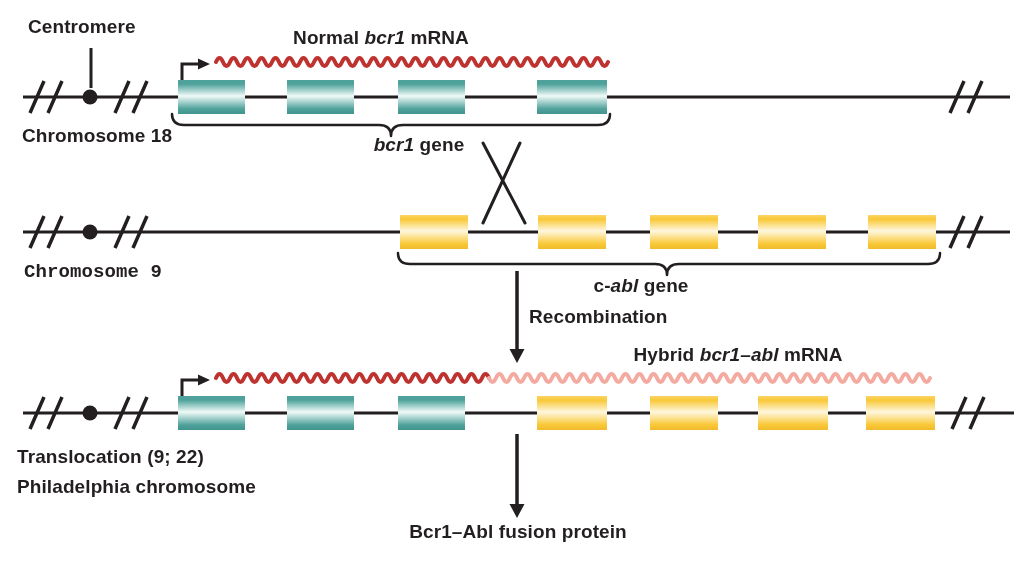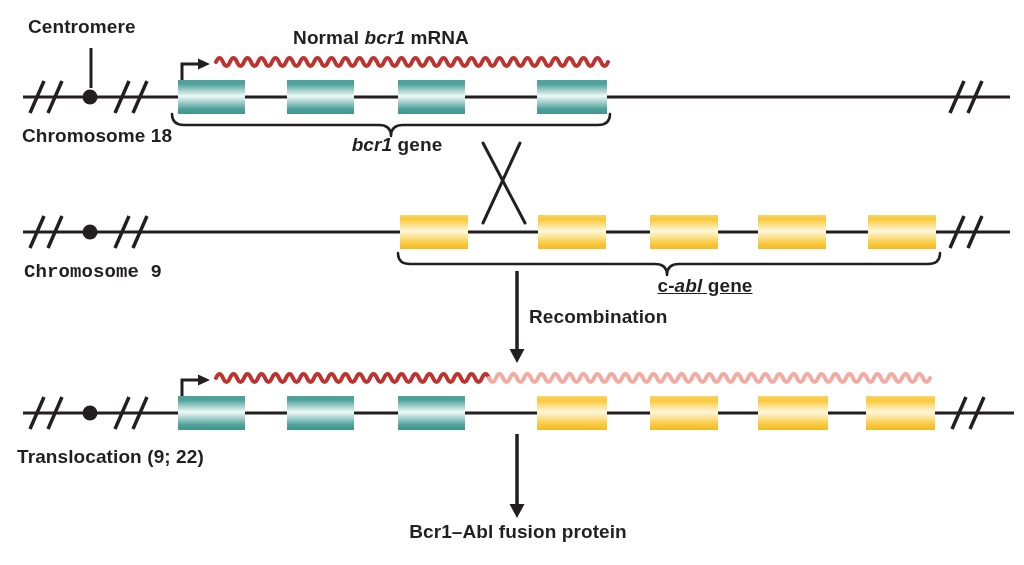--- a/index.html
+++ b/index.html
@@ -94,26 +94,28 @@
     <path class="fill-ink" d="M509.5 504 L524.5 504 L517 518 Z"></path>
   </g>
 </svg>
 
 <div class="lbl" style="left:28px;top:16px;">Centromere</div>
 
 <div class="lbl ctr" style="left:381px;top:27px;"><span>Normal </span><span class="it">bcr1</span><span> mRNA</span></div>
 
 <div class="lbl" style="left:22px;top:125px;">Chromosome 18</div>
 
-<div class="lbl ctr" style="left:397px;top:134px;"><span class="it">bcr1</span><span> gene</span></div>
+<div class="lbl ctr" style="left:419px;top:134px;"><span class="it">bcr1</span><span> gene</span></div>
 
 <div class="lbl" style="left:24px;top:261px;font-family:Liberation Mono, monospace;">Chromosome 9</div>
 
-<div class="lbl ctr" style="left:705px;top:275px;text-decoration:underline;"><span>c-</span><span class="it">abl</span><span> gene</span></div>
+<div class="lbl ctr" style="left:641px;top:275px;"><span>c-</span><span class="it">abl</span><span> gene</span></div>
 
 <div class="lbl" style="left:529px;top:306px;text-align:right;">Recombination</div>
 
+<div class="lbl ctr" style="left:738px;top:344px;"><span>Hybrid </span><span class="it">bcr1–abl</span><span> mRNA</span></div>
 
 <div class="lbl" style="left:17px;top:446px;">Translocation (9; 22)</div>
+<div class="lbl" style="left:17px;top:476px;">Philadelphia chromosome</div>
 
 <div class="lbl ctr" style="left:518px;top:521px;">Bcr1–Abl fusion protein</div>
 
 </div>
 
 </body></html>

